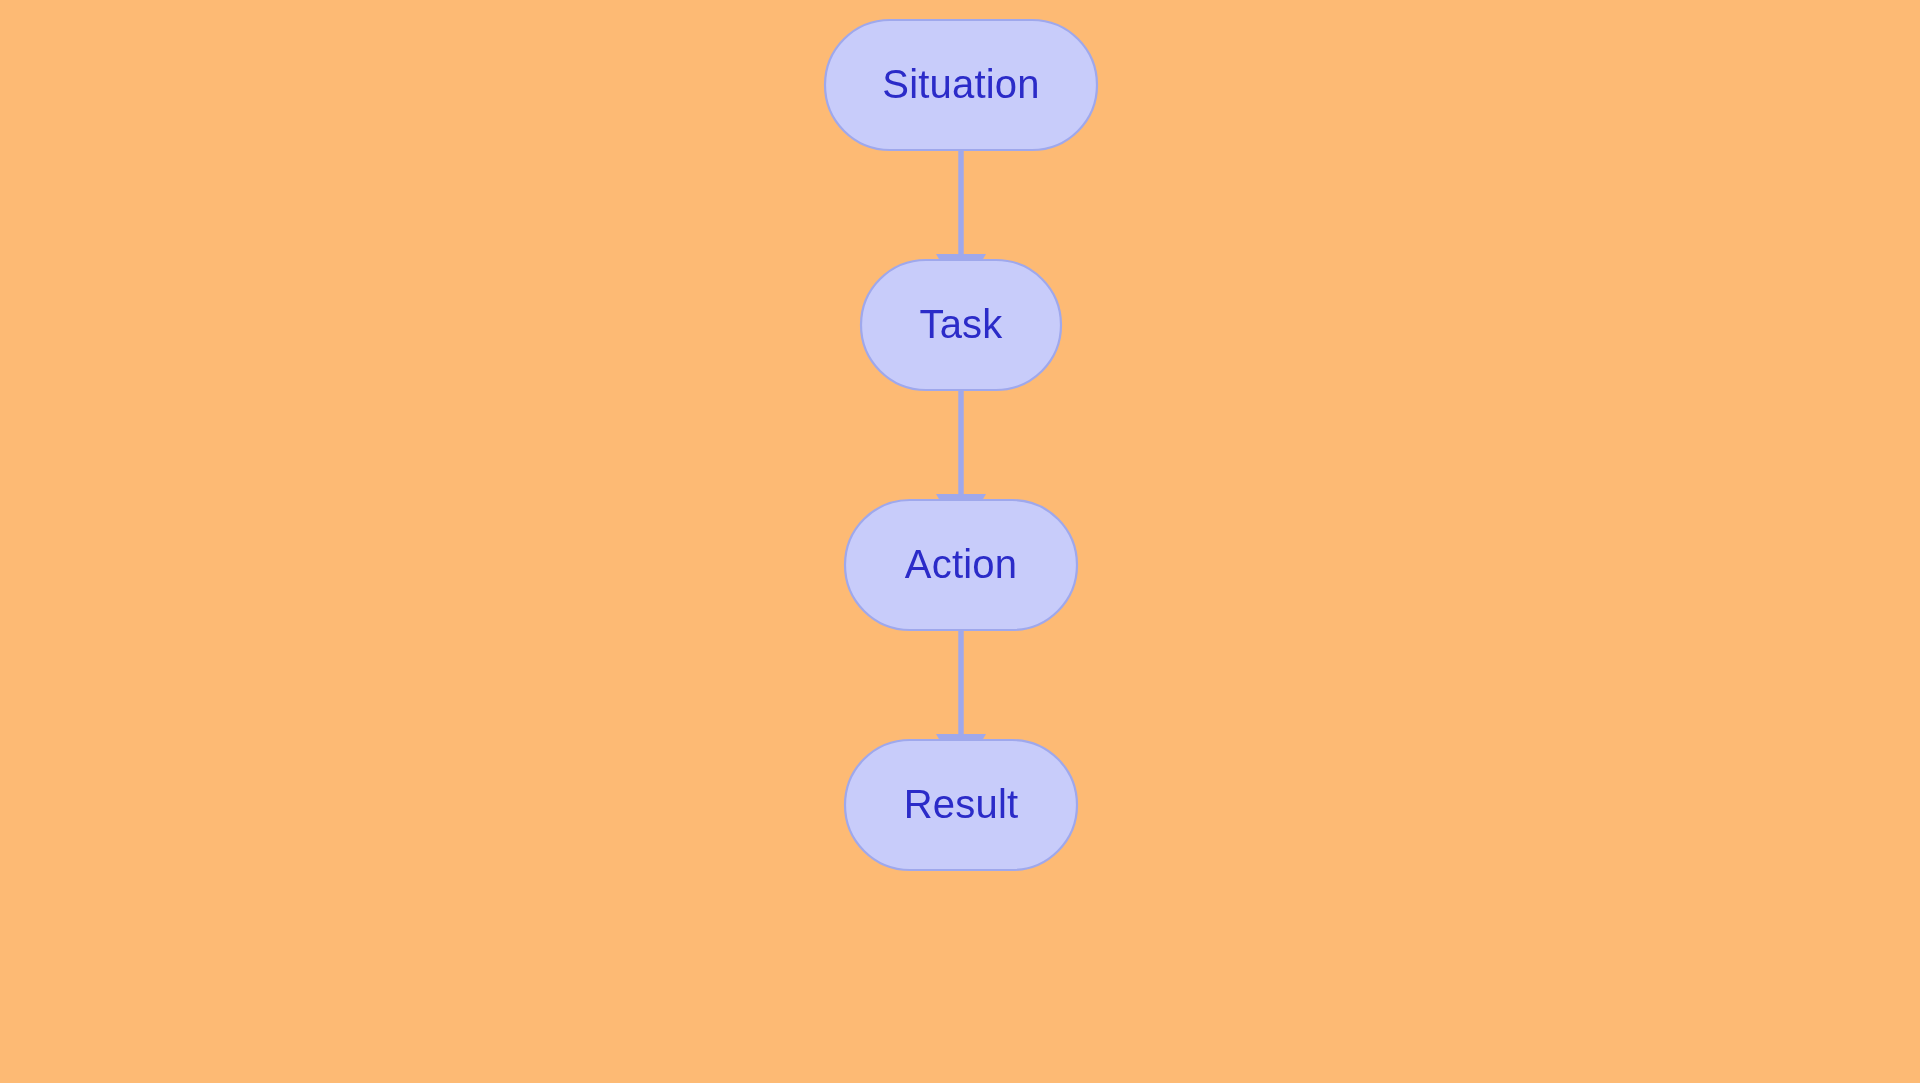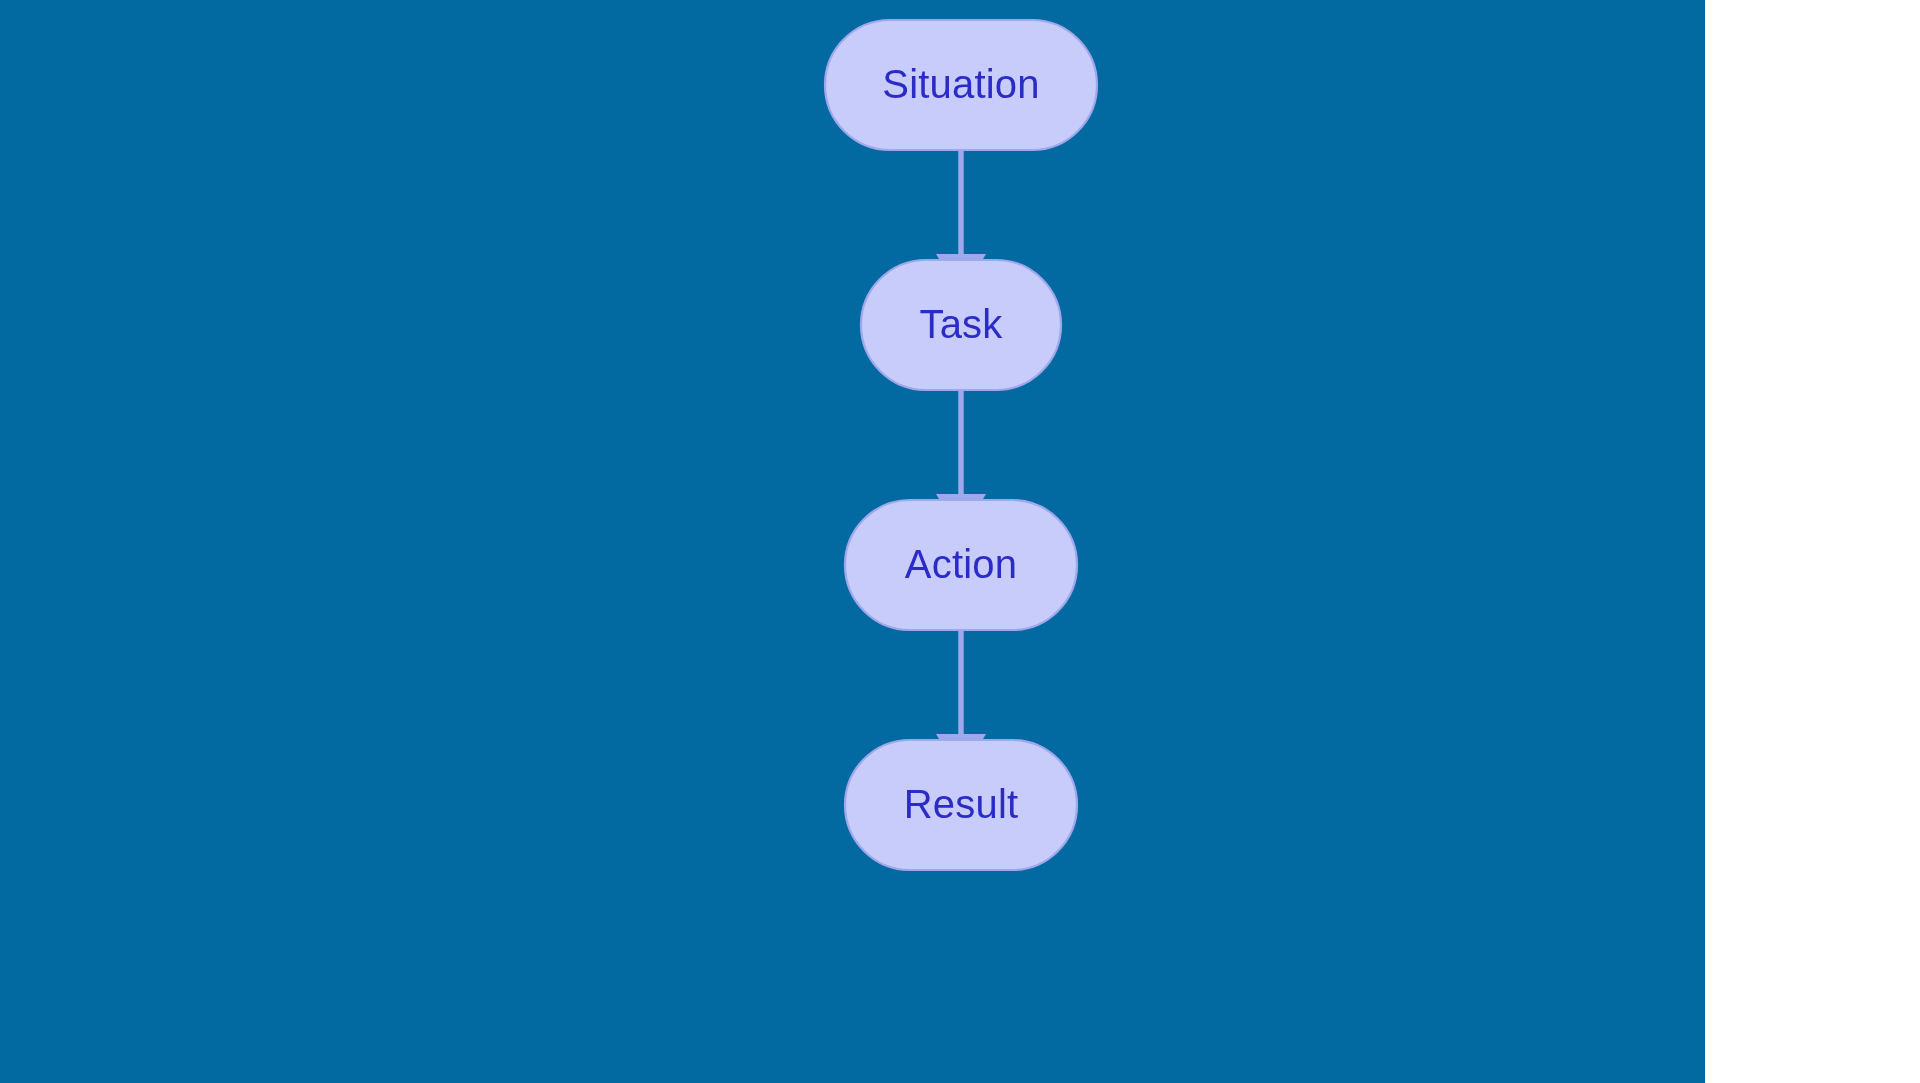--- a/index.html
+++ b/index.html
@@ -9,23 +9,23 @@
     background: #ffffff;
   }
   body {
     width: 1920px;
     height: 1083px;
     overflow: hidden;
     font-family: "Liberation Sans", sans-serif;
   }
   #diagram-canvas {
     position: relative;
-    width: 1705px;
+    width: 1920px;
     height: 1083px;
-    background: #0369a1;
+    background: #fdba74;
   }
   #flow-svg {
     position: absolute;
     top: 0;
     left: 0;
     width: 1920px;
     height: 1083px;
     display: block;
   }
   .node-shape {

